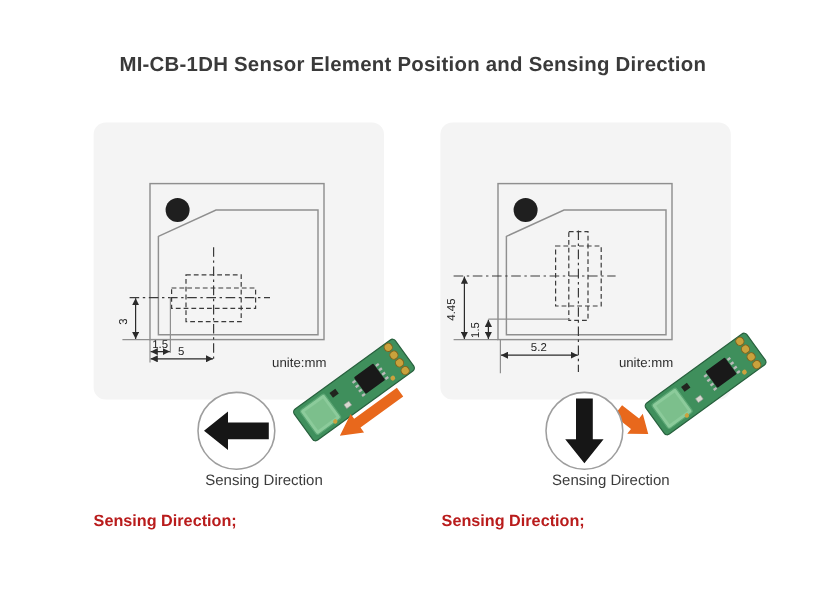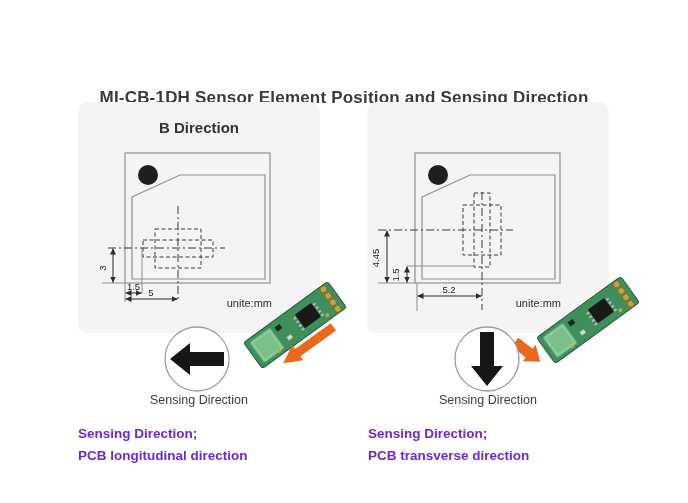--- a/index.html
+++ b/index.html
@@ -2,49 +2,49 @@
 <html><head>
 <meta charset="utf-8">
 <style>
   html,body{margin:0;padding:0;background:#fff;}
   .stage{
     position:relative;width:688px;height:503px;background:#ffffff;
     font-family:"Liberation Sans",sans-serif;overflow:hidden;color:#3a3a3a;
   }
   .title{
     position:absolute;left:0;right:0;top:44px;text-align:center;
-    font-size:17px;font-weight:600;letter-spacing:.2px;color:#3a3a3a;margin-top:44px;
+    font-size:17px;font-weight:600;letter-spacing:.2px;color:#3a3a3a;
   }
   .panel{
     position:absolute;top:102px;width:242px;height:231px;
     background:#f4f4f4;border-radius:10px;
   }
   .panel.b{left:78px;}
   .panel.a{left:367px;}
   .panel-heading{
     position:absolute;top:17px;left:0;width:100%;text-align:center;
     font-size:15px;font-weight:700;color:#333;
   }
   .drawing{position:absolute;left:0;top:0;}
   .unit-label{
     position:absolute;right:48px;bottom:24px;
     font-size:11px;font-weight:400;color:#2e2e2e;
   }
   .circle-arrow{position:absolute;width:70px;height:70px;z-index:3;}
   .circle-arrow.b{left:162px;top:324px;}
   .circle-arrow.a{left:452px;top:324px;}
   .sensing-label{
-    position:absolute;top:393px;width:140px;text-align:center;
+    position:absolute;top:393px;width:140px;text-align:right;
     font-size:12.5px;color:#3c3c3c;z-index:3;
   }
   .sensing-label.b{left:129px;}
   .sensing-label.a{left:418px;}
   .caption{
     position:absolute;top:423px;font-size:13.5px;font-weight:700;
-    line-height:22px;color:#6d28d9;
+    line-height:22px;color:#b91c1c;
   }
   .caption.b{left:78px;}
   .caption.a{left:368px;}
   .pcb{position:absolute;z-index:2;}
   .pcb.b{left:238px;top:281px;}
   .pcb.a{left:498px;top:276px;}
   .dim-text{font-size:9.5px;fill:#222;font-family:"Liberation Sans",sans-serif;}
 </style>
 </head>
 <body>
@@ -75,21 +75,20 @@
       <line x1="24" y1="181" x2="47" y2="181" stroke="#8f8f8f" stroke-width="1"></line>
       <line x1="47" y1="181" x2="47" y2="200" stroke="#8f8f8f" stroke-width="1"></line>
 
       <line x1="35" y1="146.5" x2="35" y2="180.5" stroke="#2b2b2b" stroke-width="1" marker-start="url(#dimArrB)" marker-end="url(#dimArrB)"></line>
       <text class="dim-text" x="28" y="166" text-anchor="middle" transform="rotate(-90 28 166)">3</text>
       <line x1="47.5" y1="191" x2="63.5" y2="191" stroke="#2b2b2b" stroke-width="1" marker-start="url(#dimArrB)" marker-end="url(#dimArrB)"></line>
       <text class="dim-text" x="55.5" y="188" text-anchor="middle">1.5</text>
       <line x1="47.5" y1="197" x2="99.5" y2="197" stroke="#2b2b2b" stroke-width="1" marker-start="url(#dimArrB)" marker-end="url(#dimArrB)"></line>
       <text class="dim-text" x="73" y="193.5" text-anchor="middle" font-size="10">5</text>
     </svg>
-    <div class="panel-heading">B Direction</div>
     <div class="unit-label">unite:mm</div>
   </div>
 
   <div class="panel a">
     <svg class="drawing" width="242" height="231" viewBox="0 0 242 231">
       <defs>
         <marker id="dimArrA" viewBox="0 0 10 10" refX="10" refY="5" markerWidth="6" markerHeight="6" orient="auto-start-reverse">
           <path d="M0,0 L10,5 L0,10 Z" fill="#2b2b2b"></path>
         </marker>
       </defs>
@@ -174,20 +173,18 @@
       <circle cx="32" cy="11" r="2" fill="#caa23e"></circle>
       <circle cx="-28" cy="12" r="1.8" fill="#caa23e"></circle>
     </g>
     <g transform="translate(17,66) rotate(38)">
       <path d="M0,-5.5 L18,-5.5 L18,-10.5 L32,0 L18,10.5 L18,5.5 L0,5.5 Z" fill="#e8681c"></path>
     </g>
   </svg>
 
   <div class="caption b">
     <div>Sensing Direction;</div>
-    <div>PCB longitudinal direction</div>
   </div>
   <div class="caption a">
     <div>Sensing Direction;</div>
-    <div>PCB transverse direction</div>
   </div>
 
 </div>
 
 </body></html>

